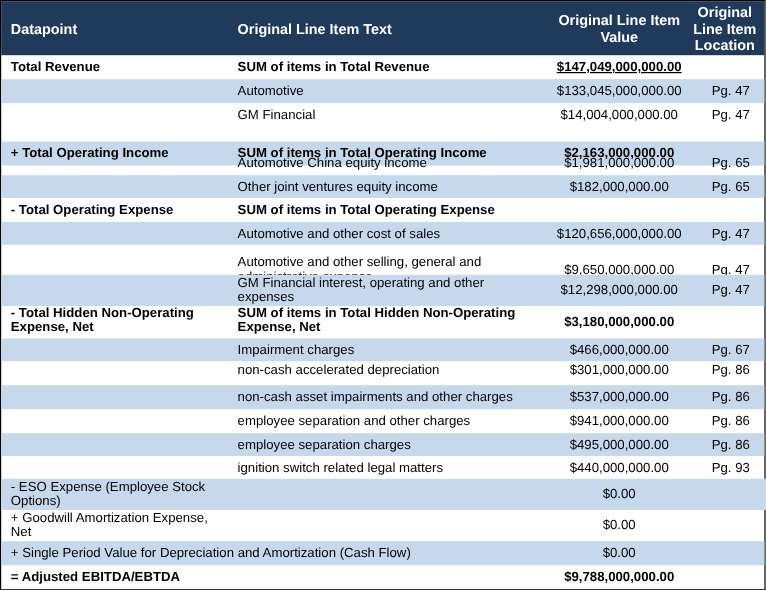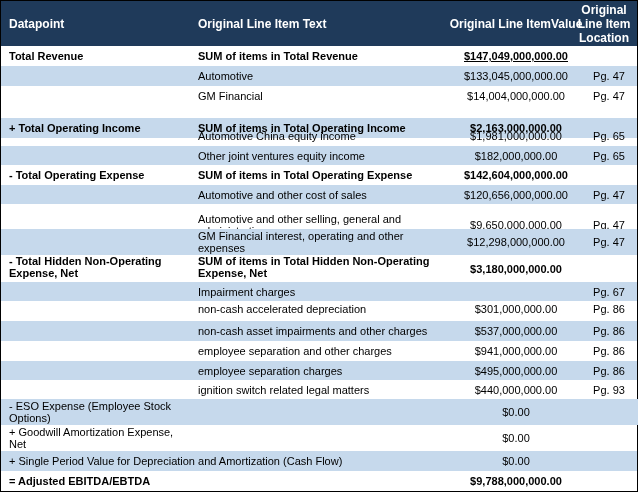--- a/index.html
+++ b/index.html
@@ -18,21 +18,21 @@
   .u { text-decoration:underline; }
   .span-all { left:8px !important; width:420px !important; }
 </style>
 </head>
 <body>
 
 <div class="tbl">
   <div class="hdr">
     <div style="left:197px;width:240px;">Original Line Item Text</div>
     <div style="left:8px;width:180px;">Datapoint</div>
-    <div style="left:440px;width:150px;flex-direction:row;justify-content:center;text-align:center;">
+    <div style="left:440px;width:150px;flex-direction:column;justify-content:center;text-align:center;">
       <span>Original Line Item</span>
       <span>Value</span>
     </div>
     <div style="left:570px;width:66px;flex-direction:column;justify-content:center;">
       <span>Original</span>
       <span>Line Item</span>
       <span>Location</span>
     </div>
   </div>
 
@@ -68,21 +68,20 @@
   </div>
   <div class="row blue" style="top:145px;height:19px;">
     <div class="c1"></div>
     <div class="c2">Other joint ventures equity income</div>
     <div class="c3">$182,000,000.00</div>
     <div class="c4">Pg. 65</div>
   </div>
   <div class="row" style="top:164px;height:20px;">
     <div class="c1 bold">- Total Operating Expense</div>
     <div class="c2 bold">SUM of items in Total Operating Expense</div>
-    <div class="c3 bold">$142,604,000,000.00</div>
     <div class="c4"></div>
   </div>
   <div class="row blue" style="top:184px;height:19px;">
     <div class="c1"></div>
     <div class="c2">Automotive and other cost of sales</div>
     <div class="c3">$120,656,000,000.00</div>
     <div class="c4">Pg. 47</div>
   </div>
   <div class="row" style="top:203px;height:41px;">
     <div class="c1"></div>
@@ -98,20 +97,21 @@
   </div>
   <div class="row" style="top:254px;height:27px;">
     <div class="c1 bold" style="width:170px;align-items:flex-start;">- Total Hidden Non-Operating Expense, Net</div>
     <div class="c2 bold" style="width:245px;align-items:flex-start;">SUM of items in Total Hidden Non-Operating Expense, Net</div>
     <div class="c3 bold">$3,180,000,000.00</div>
     <div class="c4"></div>
   </div>
   <div class="row blue" style="top:281px;height:19px;">
     <div class="c1"></div>
     <div class="c2">Impairment charges</div>
+    <div class="c3">$466,000,000.00</div>
     <div class="c4">Pg. 67</div>
   </div>
   <div class="row" style="top:300px;height:16px;">
     <div class="c1"></div>
     <div class="c2">non-cash accelerated depreciation</div>
     <div class="c3">$301,000,000.00</div>
     <div class="c4">Pg. 86</div>
   </div>
   <div class="row blue" style="top:320px;height:20px;">
     <div class="c1"></div>

